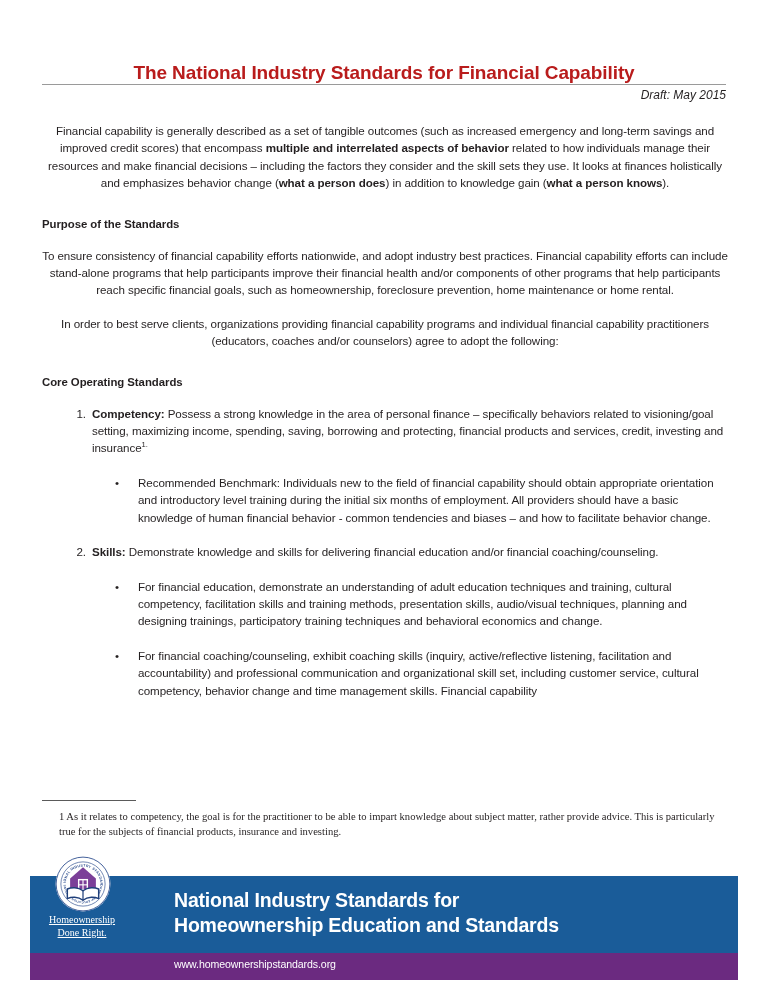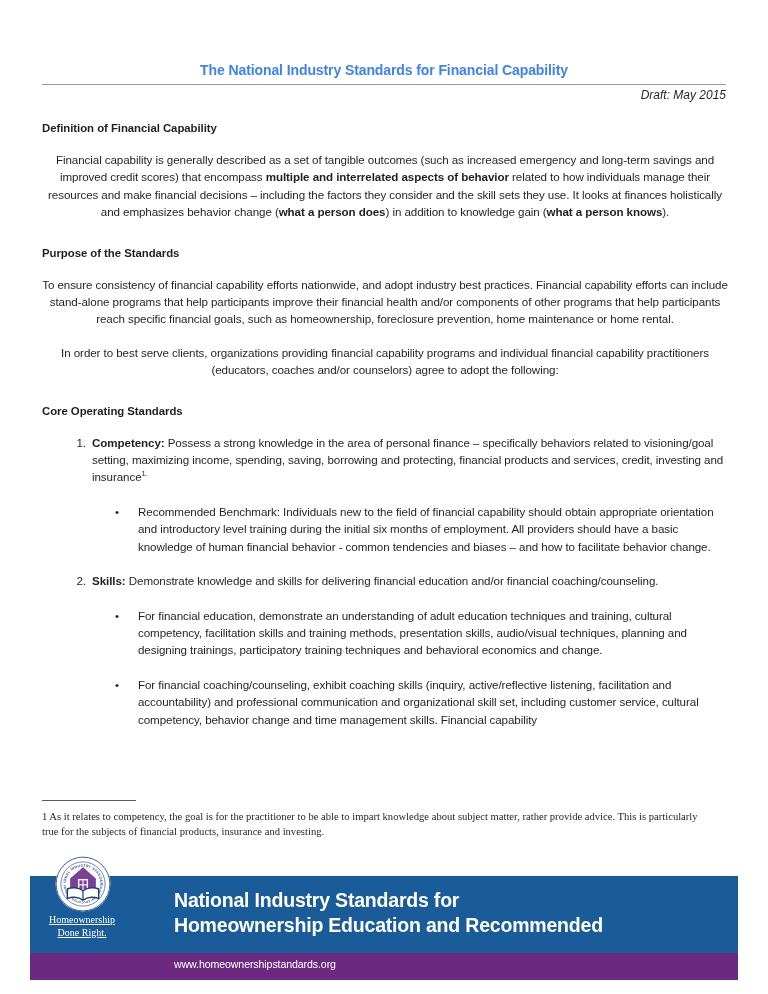--- a/index.html
+++ b/index.html
@@ -23,24 +23,24 @@
     height: 994px;
   }
 
   
   .doc-title {
     position: absolute;
     left: 42px;
     top: 62px;
     width: 684px;
     text-align: center;
-    font-size: 14px;
+    font-size: 19px;
     font-weight: bold;
     letter-spacing: -0.1px;
-    color: #3b82f6;
+    color: #b91c1c;
   }
   .header-rule {
     position: absolute;
     left: 42px;
     top: 84px;
     width: 684px;
     height: 1px;
     background: #9a9a9a;
   }
   .doc-subtitle {
@@ -126,21 +126,21 @@
   .footnote-rule {
     position: absolute;
     left: 42px;
     top: 800px;
     width: 94px;
     height: 1px;
     background: #5a5a5a;
   }
   .footnote-text {
     position: absolute;
-    left: 42px;
+    left: 59px;
     top: 810px;
     width: 660px;
     font-family: "Liberation Serif", serif;
     font-size: 10.6px;
     line-height: 14.6px;
     color: #231f20;
   }
 
   
   .footer {
@@ -218,21 +218,20 @@
 <body>
 
 <div class="page">
 
   <div class="doc-title">The National Industry Standards for Financial Capability</div>
   <div class="header-rule"></div>
   <div class="doc-subtitle">Draft: May 2015</div>
 
   <div class="body-area">
 
-    <div class="section-heading">Definition of Financial Capability</div>
     <p class="para"><span>Financial capability is generally described as a set of tangible outcomes (such as increased emergency and long-term savings and improved credit scores) that encompass </span><b>multiple and interrelated aspects of behavior</b><span> related to how individuals manage their resources and make financial decisions – including the factors they consider and the skill sets they use.  It looks at finances holistically and emphasizes behavior change (</span><b>what a person does</b><span>) in addition to knowledge gain (</span><b>what a person knows</b><span>).</span></p>
 
     <div class="gap-sm"></div>
 
     <div class="section-heading">Purpose of the Standards</div>
     <p class="para">To ensure consistency of financial capability efforts nationwide, and adopt industry best practices.  Financial capability efforts can include stand-alone programs that help participants improve their financial health and/or components of other programs that help participants reach specific financial goals, such as homeownership, foreclosure prevention, home maintenance or home rental.</p>
     <p class="para">In order to best serve clients, organizations providing financial capability programs and individual financial capability practitioners (educators, coaches and/or counselors) agree to adopt the following:</p>
 
     <div class="gap-sm"></div>
 
@@ -305,19 +304,19 @@
       </svg>
     </div>
 
     <div class="footer-tagline">
       <span>Homeownership</span><br>
       <span>Done Right.</span>
     </div>
 
     <div class="footer-title">
       <span>National Industry Standards for</span><br>
-      <span>Homeownership Education and Recommended</span>
+      <span>Homeownership Education and Standards</span>
     </div>
 
     <div class="footer-url">www.homeownershipstandards.org</div>
   </div>
 
 </div>
 
 </body></html>

